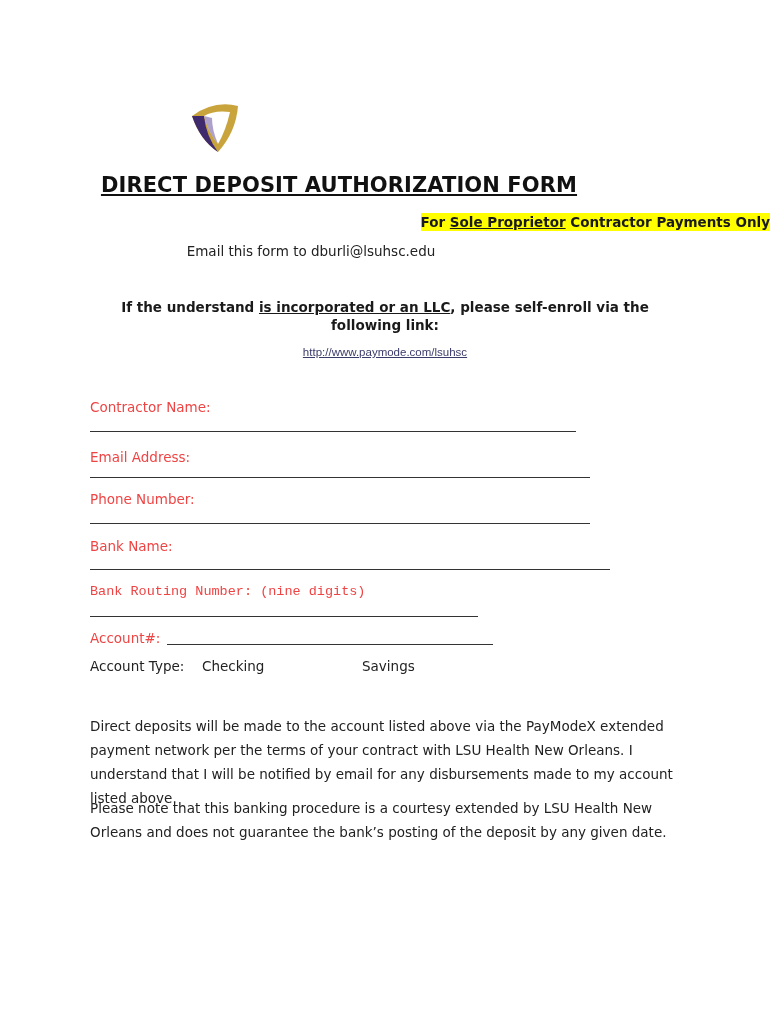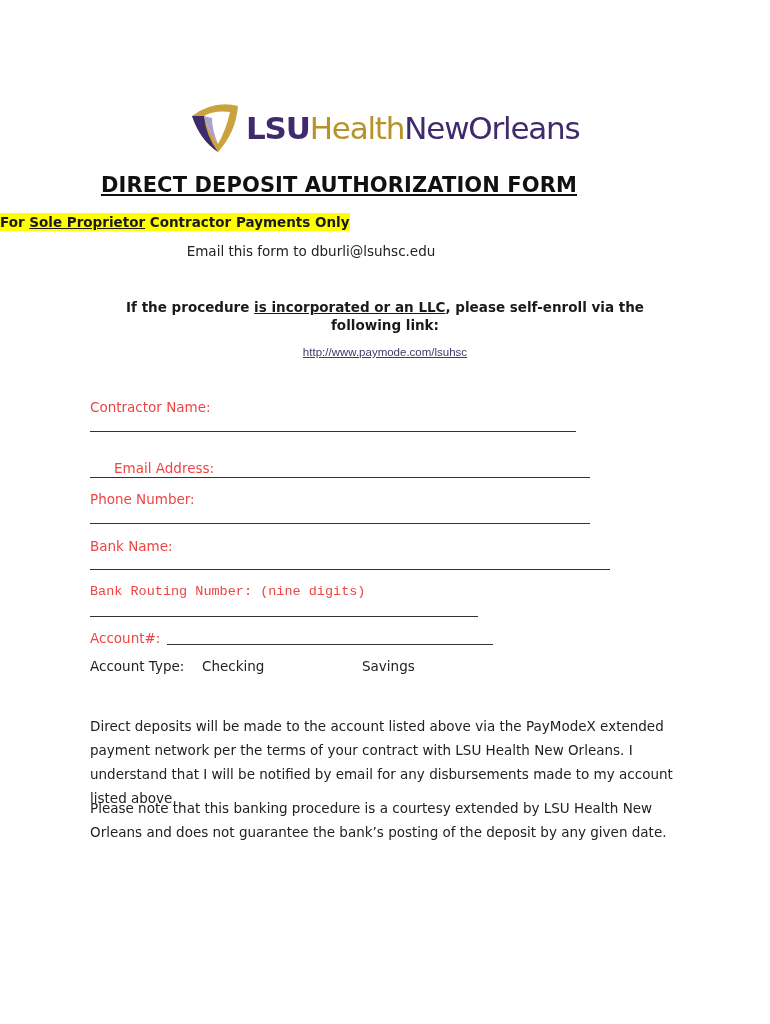--- a/index.html
+++ b/index.html
@@ -5,63 +5,60 @@
     html, body { margin: 0; padding: 0; background: #ffffff; }
     body { width: 770px; height: 1024px; position: relative; overflow: hidden; font-family: "DejaVu Sans", sans-serif; color: #1a1a1a; }
     .abs { position: absolute; }
     .logo { left: 186px; top: 100px; width: 400px; height: 56px; display: flex; align-items: center; }
     .logo svg { flex: 0 0 auto; }
     .logo-text { font-family: "DejaVu Sans", sans-serif; font-size: 31px; letter-spacing: -1.2px; margin-left: 4px; line-height: 1; }
     .logo-lsu { color: #3f2a6e; font-weight: bold; }
     .logo-health { color: #b8922a; }
     .logo-no { color: #3f2a6e; }
     .title { left: 0; width: 678px; top: 173px; text-align: center; font-weight: bold; font-size: 21px; text-decoration: underline; color: #111; letter-spacing: 0.1px; }
-    .subtitle { left: 0; width: 708px; top: 214px; text-align: left; font-size: 13.5px; font-weight: bold; }
+    .subtitle { left: 0; width: 770px; top: 214px; text-align: right; font-size: 13.5px; font-weight: bold; }
     .subtitle .hl { background: #ffff00; padding: 1px 0; }
     .subtitle u { text-decoration: underline; }
     .email-line { left: 0; width: 622px; top: 243px; text-align: center; font-size: 13.5px; color: #222; }
     .llc { left: 110px; width: 550px; top: 298px; text-align: center; font-size: 13.5px; font-weight: bold; line-height: 18px; }
     .link { left: 0; width: 770px; top: 346px; text-align: center; font-family: "Liberation Sans", sans-serif; font-size: 11.5px; color: #3b3b6b; text-decoration: underline; }
     .field-label { left: 90px; font-size: 13.5px; color: #ef4444; }
     .field-line { left: 90px; height: 1px; border-bottom: 1px solid #333; }
     .acct-type { left: 90px; top: 658px; font-size: 13.5px; color: #222; }
     .para { left: 90px; width: 600px; font-size: 13.5px; line-height: 24px; color: #222; }
   </style>
 </head>
 <body>
 
 <div class="abs logo">
   <svg width="56" height="56" viewBox="0 0 56 56">
     <path d="M6 16 Q28 0 52 6 Q50 32 32 52 Q14 40 6 16 Z" fill="#c9a43c"></path>
     <path d="M6 16 Q14 40 32 52 Q20 36 18 16 Z" fill="#3f2a6e"></path>
     <path d="M18 16 Q28 10 44 12 Q40 30 32 44 Q22 32 18 16 Z" fill="#ffffff"></path>
     <path d="M18 16 Q22 32 32 44 Q26 30 26 18 Z" fill="#6a52a0" opacity="0.55"></path>
   </svg>
-  <div class="logo-text">
-    <span class="logo-lsu">LSU</span><span class="logo-health">Health</span><span class="logo-no">NewOrleans</span>
-  </div>
 </div>
 
 <div class="abs title">DIRECT DEPOSIT AUTHORIZATION FORM</div>
 
 <div class="abs subtitle">
   <span class="hl"><span>For </span><u>Sole Proprietor</u><span> Contractor Payments Only</span></span>
 </div>
 
 <div class="abs email-line">Email this form to dburli@lsuhsc.edu</div>
 
 <div class="abs llc">
-  <span>If the procedure </span><u>is incorporated or an LLC</u><span>, please self-enroll via the following link:</span>
+  <span>If the understand </span><u>is incorporated or an LLC</u><span>, please self-enroll via the following link:</span>
 </div>
 <a class="abs link">http://www.paymode.com/lsuhsc</a>
 
 <div class="abs field-label" style="top:399px;">Contractor Name:</div>
 <div class="abs field-line" style="top:430px; width:486px;"></div>
 
-<div class="abs field-label" style="top:460px;margin-left:24px;">Email Address:</div>
+<div class="abs field-label" style="top:449px;">Email Address:</div>
 <div class="abs field-line" style="top:476px; width:500px;"></div>
 
 <div class="abs field-label" style="top:491px;">Phone Number:</div>
 <div class="abs field-line" style="top:522px; width:500px;"></div>
 
 <div class="abs field-label" style="top:538px;">Bank Name:</div>
 <div class="abs field-line" style="top:568px; width:520px;"></div>
 
 <div class="abs field-label" style="top:584px;font-family:Liberation Mono, monospace;">Bank Routing Number: (nine digits)</div>
 <div class="abs field-line" style="top:615px; width:388px;"></div>

